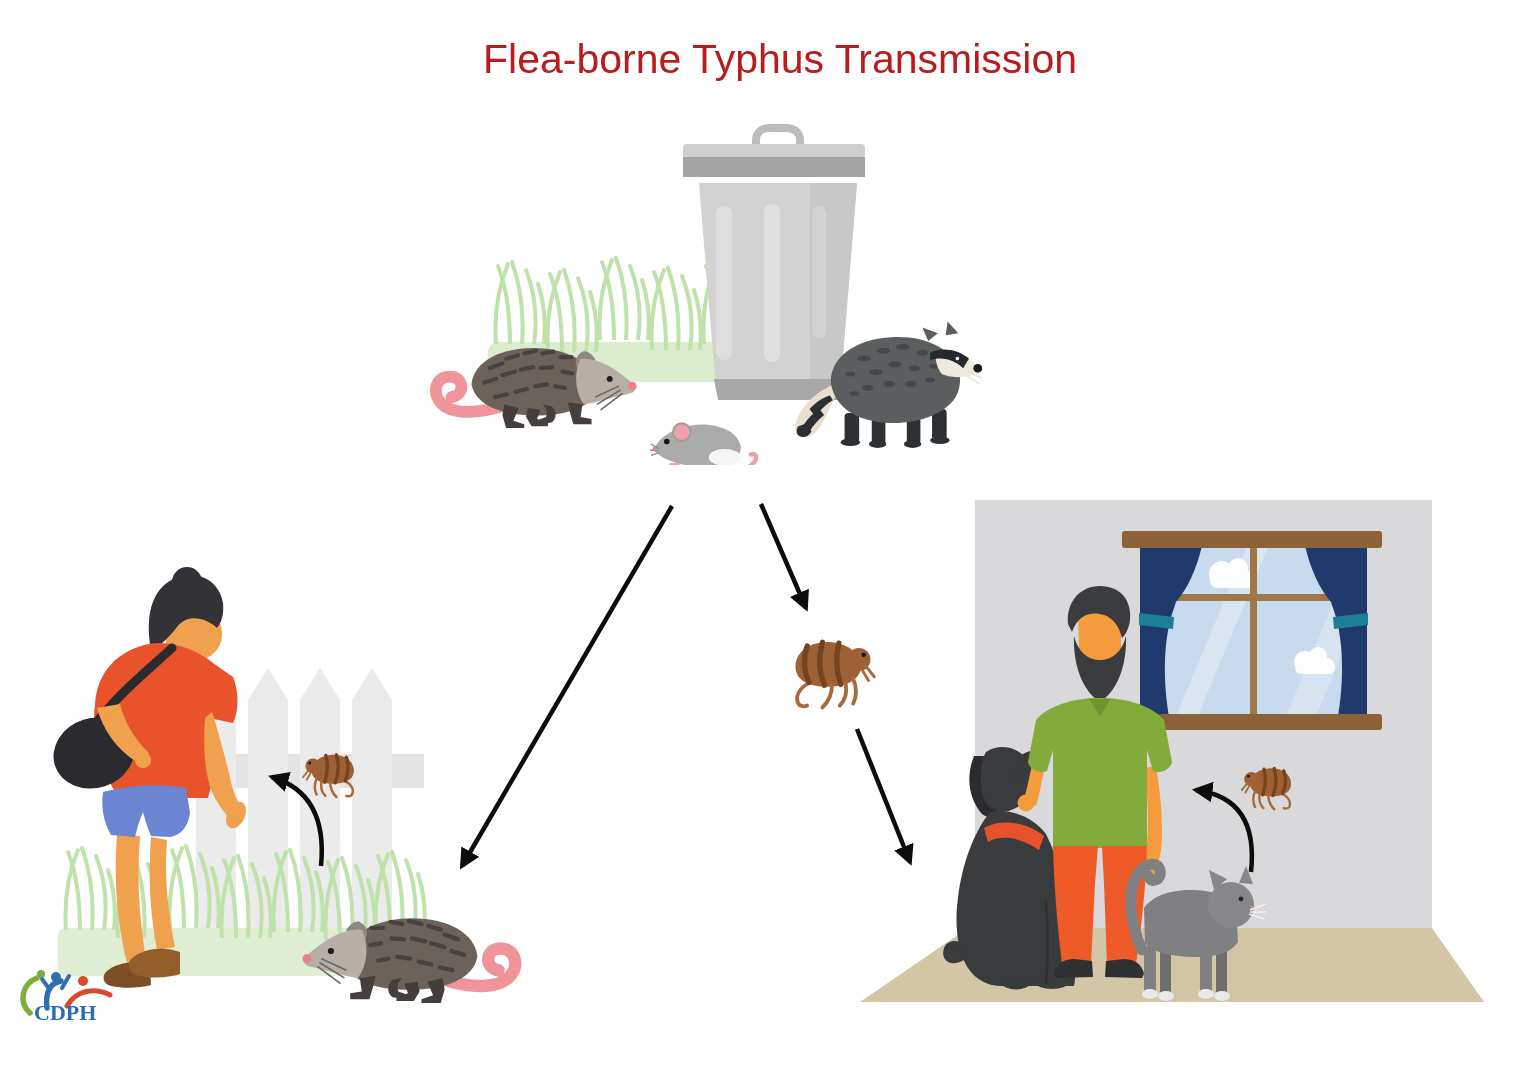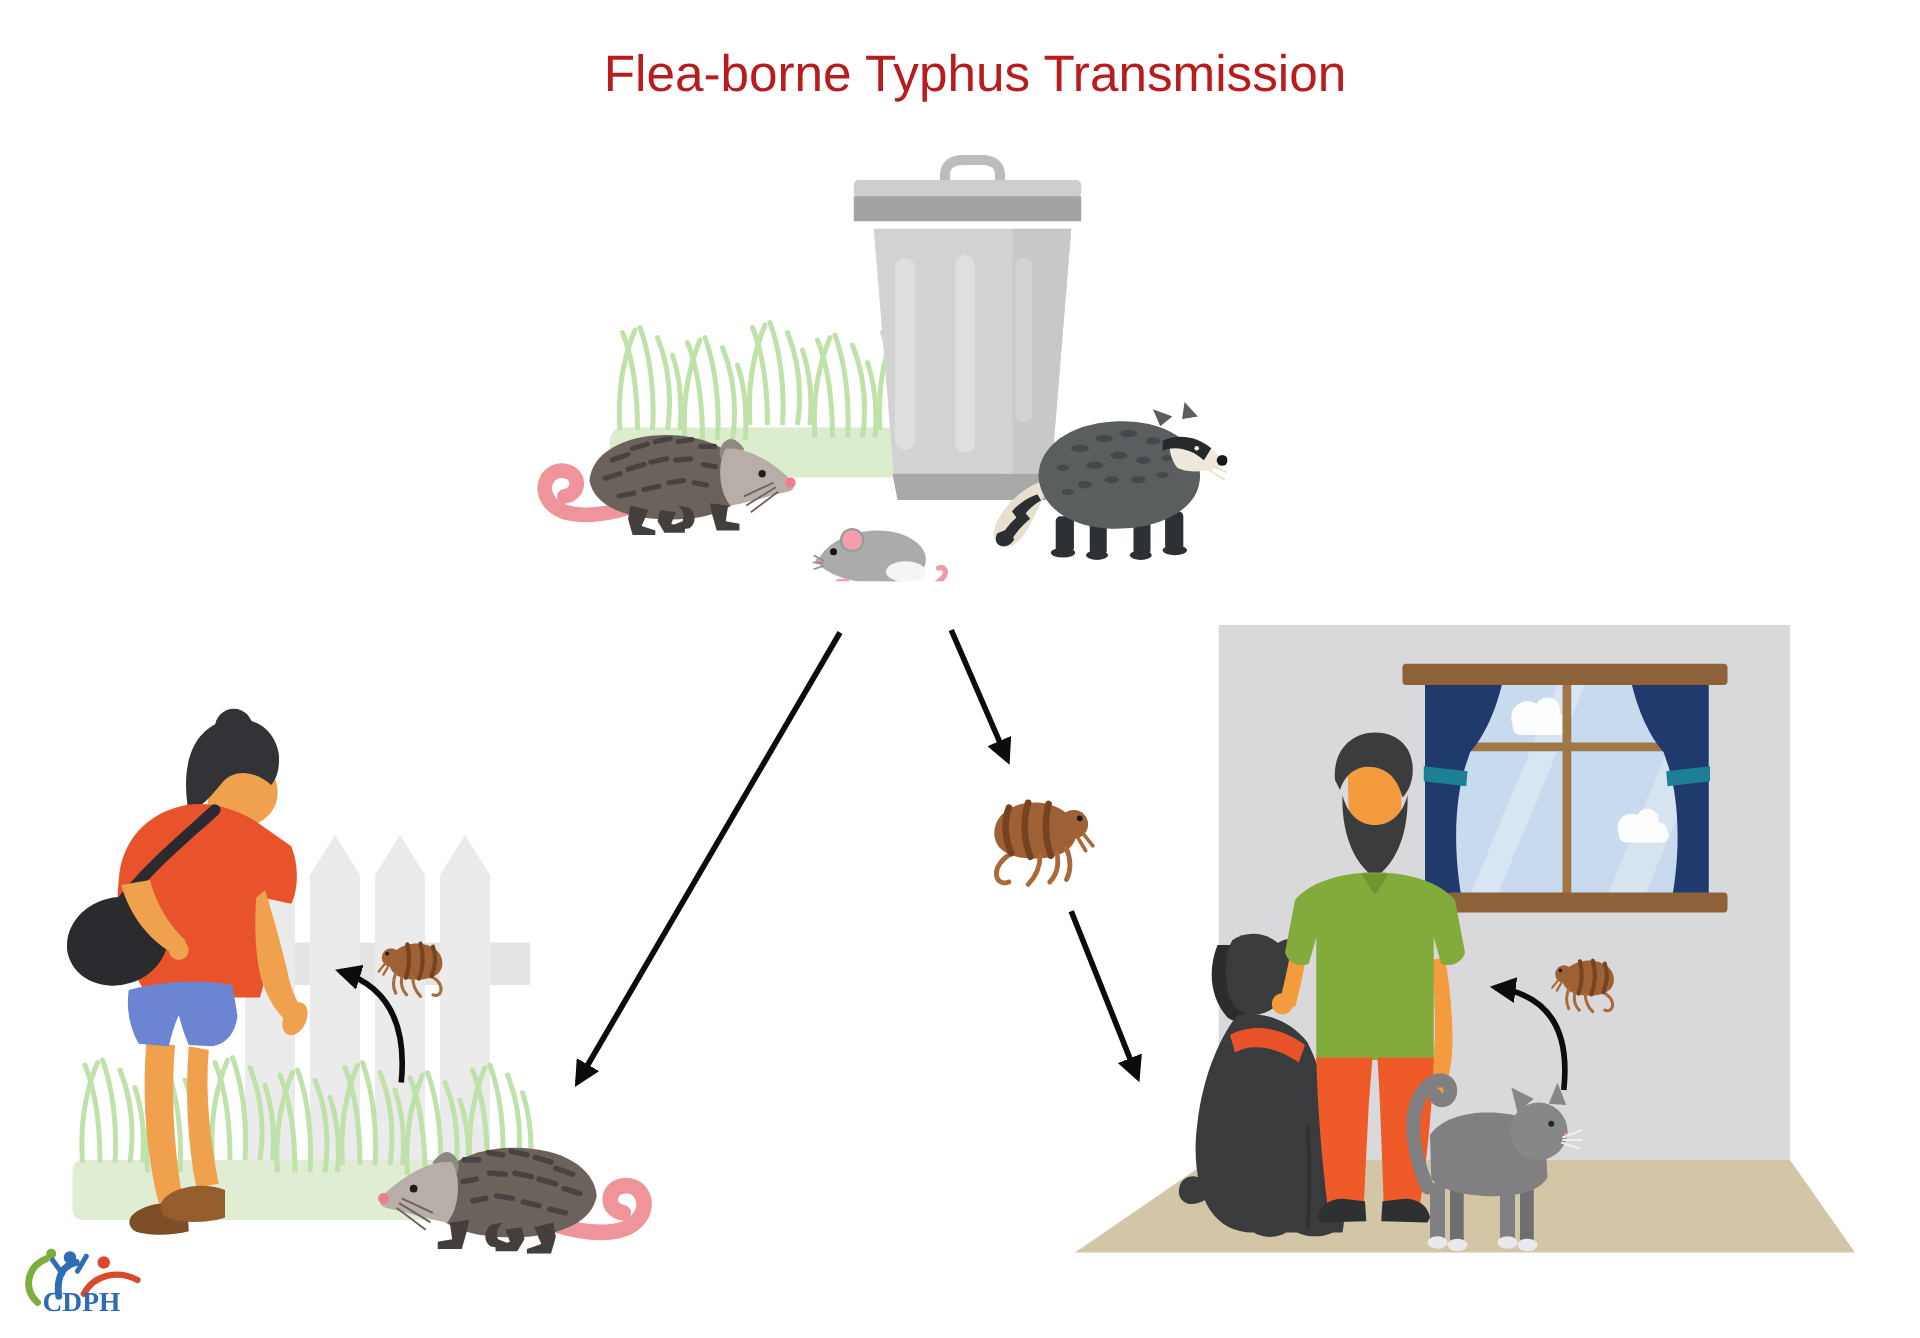--- a/index.html
+++ b/index.html
@@ -2,21 +2,21 @@
 <html><head>
 <meta charset="utf-8">
 <style>
   html,body{margin:0;padding:0;background:#fff;}
   .canvas{position:relative;width:1536px;height:1070px;background:#ffffff;overflow:hidden;
           font-family:"Liberation Sans", sans-serif;}
   .title{position:absolute;top:36px;left:12px;width:100%;text-align:center;
          font-size:41px;font-weight:400;color:#b91c1c;letter-spacing:0px;margin:0;}
   svg.scene,svg.overlay{position:absolute;}
   svg.overlay{left:0;top:0;width:1536px;height:1070px;pointer-events:none;}
-  .cdph{position:absolute;left:10px;top:993px;width:114px;height:72px;text-align:center;}
+  .cdph{position:absolute;left:10px;top:964px;width:114px;height:72px;text-align:center;}
   .defs-svg{position:absolute;width:0;height:0;}
 </style>
 </head>
 <body>
 
 <div class="canvas">
 
   <h1 class="title">Flea-borne Typhus Transmission</h1>
 
   <svg class="defs-svg" aria-hidden="true">

